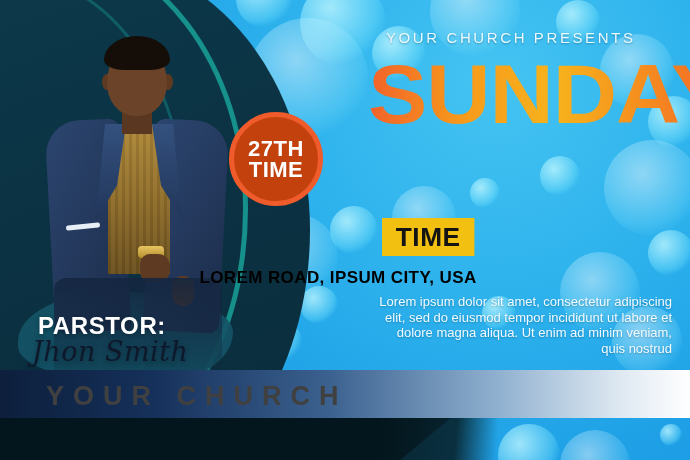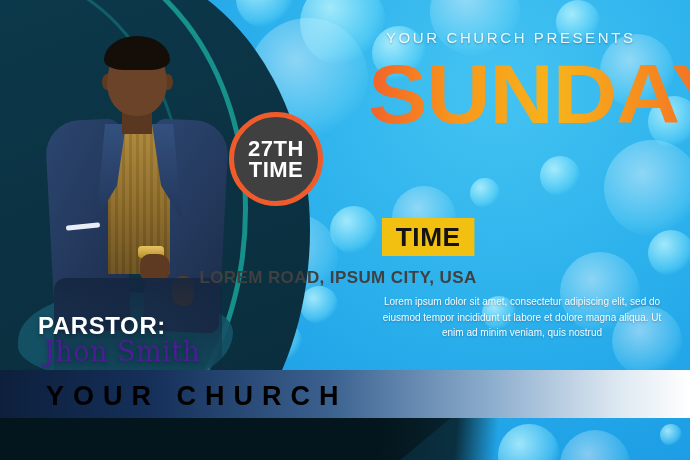--- a/index.html
+++ b/index.html
@@ -228,21 +228,21 @@
   }
 
   
   .date-badge {
     position: absolute;
     left: 229px;
     top: 112px;
     width: 94px;
     height: 94px;
     border-radius: 50%;
-    background: #404040;
+    background: #c2410c;
     border: 5px solid #ef5b2b;
     box-sizing: border-box;
     display: flex;
     flex-direction: column;
     align-items: center;
     justify-content: center;
     color: #fff;
   }
   .date-badge .d-day,
   .date-badge .d-month {
@@ -324,73 +324,74 @@
     font-family: "Liberation Sans Narrow", "Liberation Sans", sans-serif;
     transform: scaleX(1.0);
     text-shadow: 0 2px 4px rgba(0,40,70,.25);
   }
   .address {
     position: absolute;
     left: 0;
     right: 14px;
     top: 268px;
     text-align: center;
-    color: #404040;
+    color: #000000;
     font-size: 17px;
     font-weight: bold;
     letter-spacing: .4px;
   }
   .body-copy {
     position: absolute;
     left: 372px;
     top: 294px;
     width: 300px;
-    text-align: center;
+    text-align: right;
     color: #f2fbff;
-    font-size: 10px;
+    font-size: 13px;
     line-height: 15.5px;
     text-shadow: 0 1px 2px rgba(0,40,70,.30);
   }
 
   
   .pastor-label {
     position: absolute;
     left: 38px;
     top: 312px;
     color: #ffffff;
     font-size: 24px;
     font-weight: bold;
     letter-spacing: .6px;
     text-shadow: 0 2px 4px rgba(0,30,45,.5);
   }
   .pastor-name {
     position: absolute;
-    left: 44px;
+    left: 32px;
     top: 336px;
-    color: #4c1d95;
+    color: #0f172a;
     font-size: 27px;
     font-family: "DejaVu Serif", serif;
+    font-style: italic;
     letter-spacing: .5px;
     text-shadow: 0 2px 5px rgba(0,30,45,.5);
   }
 
   
   .bottom-bar {
     position: absolute;
     left: 0;
     top: 370px;
     width: 690px;
     height: 48px;
     background: linear-gradient(90deg, #0d1f3c 0%, #15305a 22%, #3c6290 48%, #8fb0cf 72%, #dfe9f2 90%, #ffffff 100%);
   }
   .church-name {
     position: absolute;
     left: 46px;
     top: 381px;
-    color: #000000;
+    color: #404040;
     font-size: 27px;
     font-weight: bold;
     letter-spacing: 9px;
   }
   .website-box {
     position: absolute;
     left: 380px;
     top: 374px;
     width: 236px;
     height: 40px;

